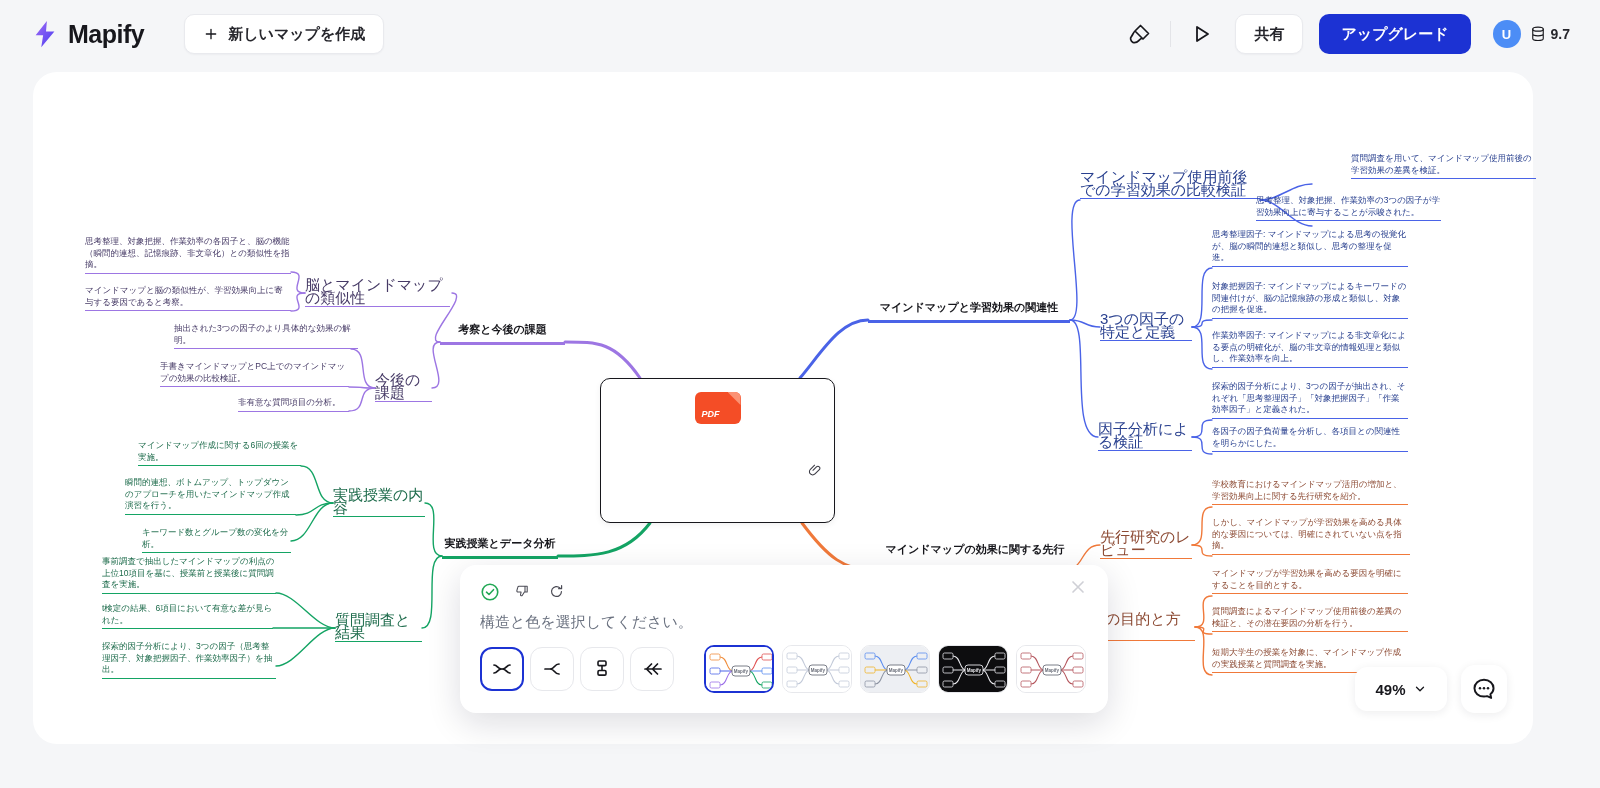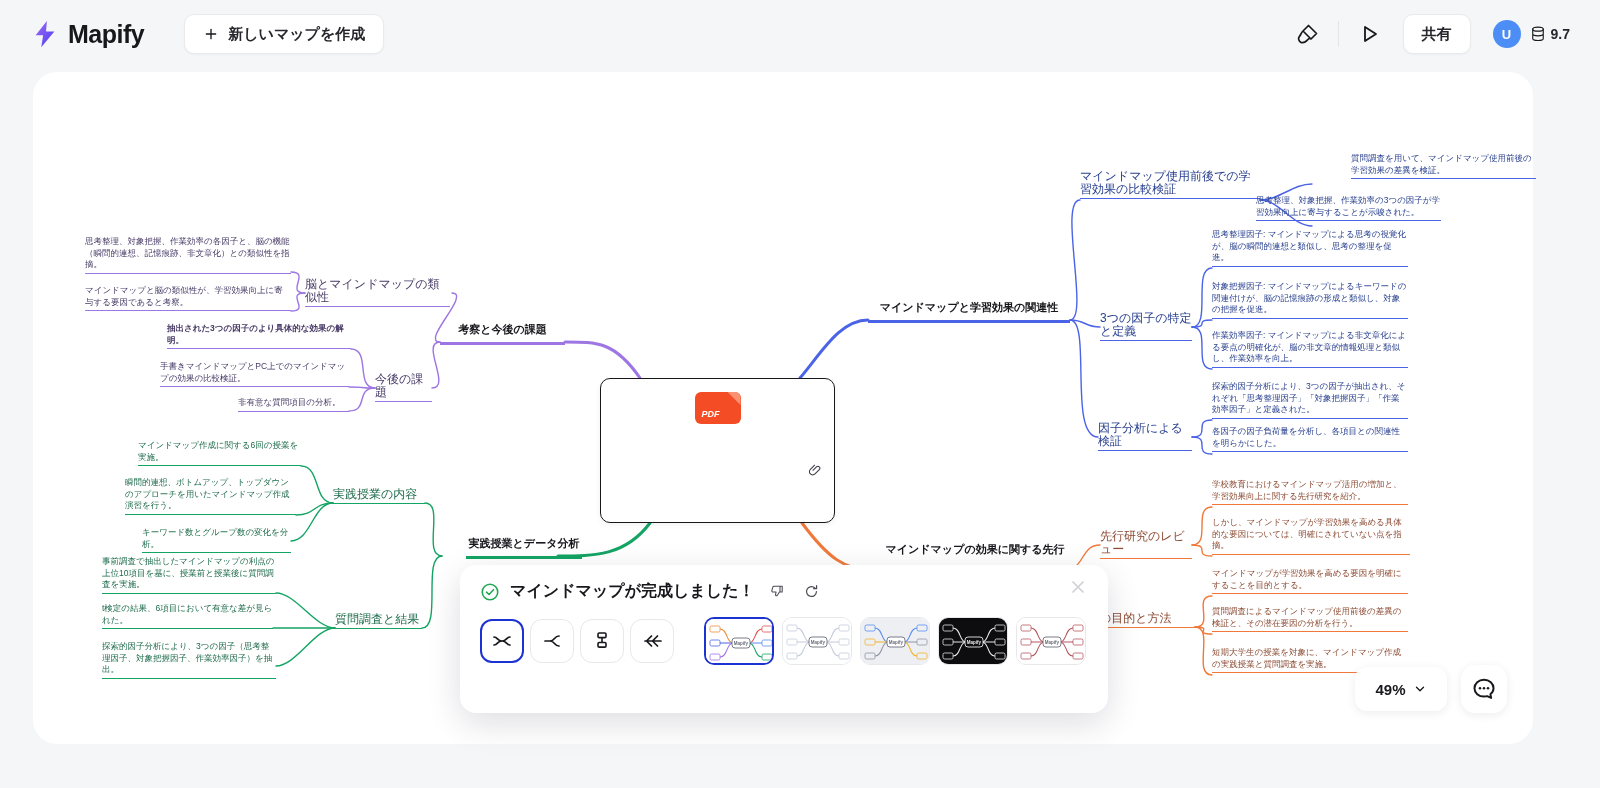--- a/index.html
+++ b/index.html
@@ -24,21 +24,21 @@
   
   .canvas { position:absolute; left:33px; top:72px; width:1500px; height:672px; background:#fff; border-radius:24px; }
   svg.links { position:absolute; left:0; top:0; width:1600px; height:788px; pointer-events:none; }
   svg.links path { fill:none; stroke-linecap:round; }
   .st-p { stroke:#9d76e3; } .st-b { stroke:#4a63e7; } .st-g { stroke:#14a464; } .st-o { stroke:#f0793a; }
   .main { stroke-width:3px; } .hook { stroke-width:1.4px; }
 
   
   .ml { position:absolute; cursor:pointer; }
   .leaf { font-size:8.5px; line-height:11.5px; padding-bottom:2px; border-bottom:1.3px solid; }
-  .sub  { font-size:12px;  line-height:13px;   padding-bottom:2px; border-bottom:1.6px solid; }
+  .sub  { font-size:15px;  line-height:13px;   padding-bottom:2px; border-bottom:1.6px solid; }
   .head { font-size:11px; line-height:14px; font-weight:700; color:#17171c; padding-bottom:6px; border-bottom:3px solid; text-align:center; }
   .p.leaf,.p.sub { color:#463a66; border-color:#9d76e3; }
   .b.leaf,.b.sub { color:#29408f; border-color:#4a63e7; }
   .g.leaf,.g.sub { color:#1d6b4b; border-color:#14a464; }
   .o.leaf,.o.sub { color:#8c4a33; border-color:#f0793a; }
   .head.p { border-color:#9d76e3; } .head.b { border-color:#4a63e7; }
   .head.g { border-color:#14a464; } .head.o { border-color:#f0793a; }
   .nounder { border-bottom:none; padding-bottom:0; }
 
   
@@ -104,20 +104,23 @@
   <button class="icon-btn">
     <svg width="24" height="24" viewBox="0 0 24 24">
         <path d="M8 5 L19 12 L8 19 Z" stroke="#17171c" stroke-width="1.8" stroke-linejoin="round" fill="none"></path>
       </svg>
   </button>
 
   <button class="tb-btn share-btn">
     <span>共有</span>
   </button>
 
+  <button class="upgrade-btn">
+    <span>アップグレード</span>
+  </button>
 
   <div class="avatar">
       <span>U</span>
     </div>
 
   <div class="credits">
     <svg width="18" height="18" viewBox="0 0 24 24">
         <ellipse cx="12" cy="5.5" rx="7" ry="2.7" stroke="#17171c" stroke-width="1.5" fill="none"></ellipse>
         <path d="M5 5.5 V18 C5 19.5 8.1 20.7 12 20.7 C15.9 20.7 19 19.5 19 18 V5.5 M5 11.8 C5 13.3 8.1 14.5 12 14.5 C15.9 14.5 19 13.3 19 11.8" stroke="#17171c" stroke-width="1.5" fill="none" stroke-linecap="round"></path>
       </svg>
@@ -167,34 +170,34 @@
   <path class="st-o hook" d="M1192,545 C1212,545 1192,507 1212,507"></path>
   <path class="st-o hook" d="M1192,545 C1212,545 1192,556 1212,556"></path>
   <path class="st-o hook" d="M1195,627 C1215,627 1192,596 1212,596"></path>
   <path class="st-o hook" d="M1195,627 C1215,627 1192,634 1212,634"></path>
   <path class="st-o hook" d="M1195,627 C1215,627 1192,675 1212,675"></path>
 </svg>
 
 <div id="map-labels">
     <div class="ml head p" style="left: 440px; top: 322px; width: 125px;">考察と今後の課題</div>
     <div class="ml head b" style="left: 868px; top: 300px; width: 202px;">マインドマップと学習効果の関連性</div>
-    <div class="ml head g" style="left: 442px; top: 536px; width: 116px; margin-left: 24px;">実践授業とデータ分析</div>
+    <div class="ml head g" style="left: 442px; top: 536px; width: 116px;">実践授業とデータ分析</div>
     <div class="ml head o nounder" style="left: 875px; top: 542px; width: 200px;">マインドマップの効果に関する先行</div>
     <div class="ml sub p" style="left: 305px; top: 278px; width: 145px;">脳とマインドマップの類似性</div>
     <div class="ml sub p" style="left: 375px; top: 373px; width: 57px;">今後の課題</div>
     <div class="ml sub b" style="left: 1080px; top: 170px; width: 180px;">マインドマップ使用前後での学習効果の比較検証</div>
     <div class="ml sub b" style="left: 1100px; top: 312px; width: 92px;">3つの因子の特定と定義</div>
     <div class="ml sub b" style="left: 1098px; top: 422px; width: 94px;">因子分析による検証</div>
     <div class="ml sub g" style="left: 333px; top: 488px; width: 92px;">実践授業の内容</div>
     <div class="ml sub g" style="left: 335px; top: 613px; width: 87px;">質問調査と結果</div>
     <div class="ml sub o" style="left: 1100px; top: 530px; width: 92px;">先行研究のレビュー</div>
     <div class="ml sub o" style="left: 1075px; top: 612px; width: 120px;">研究の目的と方法</div>
     <div class="ml leaf p" style="left: 85px; top: 236px; width: 206px;">思考整理、対象把握、作業効率の各因子と、脳の機能（瞬間的連想、記憶痕跡、非文章化）との類似性を指摘。</div>
     <div class="ml leaf p" style="left: 85px; top: 285px; width: 206px;">マインドマップと脳の類似性が、学習効果向上に寄与する要因であると考察。</div>
-    <div class="ml leaf p" style="left: 167px; top: 323px; width: 184px; font-weight: bold;">抽出された3つの因子のより具体的な効果の解明。</div>
+    <div class="ml leaf p" style="left: 174px; top: 323px; width: 184px;">抽出された3つの因子のより具体的な効果の解明。</div>
     <div class="ml leaf p" style="left: 160px; top: 361px; width: 189px;">手書きマインドマップとPC上でのマインドマップの効果の比較検証。</div>
     <div class="ml leaf p" style="left: 238px; top: 397px; width: 111px;">非有意な質問項目の分析。</div>
     <div class="ml leaf g" style="left: 138px; top: 440px; width: 163px;">マインドマップ作成に関する6回の授業を実施。</div>
     <div class="ml leaf g" style="left: 125px; top: 477px; width: 171px;">瞬間的連想、ボトムアップ、トップダウンのアプローチを用いたマインドマップ作成演習を行う。</div>
     <div class="ml leaf g" style="left: 142px; top: 527px; width: 149px;">キーワード数とグループ数の変化を分析。</div>
     <div class="ml leaf g" style="left: 102px; top: 556px; width: 174px;">事前調査で抽出したマインドマップの利点の上位10項目を基に、授業前と授業後に質問調査を実施。</div>
     <div class="ml leaf g" style="left: 102px; top: 603px; width: 171px;">t検定の結果、6項目において有意な差が見られた。</div>
     <div class="ml leaf g" style="left: 102px; top: 641px; width: 174px;">探索的因子分析により、3つの因子（思考整理因子、対象把握因子、作業効率因子）を抽出。</div>
     <div class="ml leaf b" style="left: 1312px; top: 153px; width: 185px; margin-left: 39px;">質問調査を用いて、マインドマップ使用前後の学習効果の差異を検証。</div>
     <div class="ml leaf b" style="left: 1256px; top: 195px; width: 185px;">思考整理、対象把握、作業効率の3つの因子が学習効果向上に寄与することが示唆された。</div>
@@ -226,32 +229,32 @@
   <button class="dlg-close">
     <svg width="20" height="20" viewBox="0 0 24 24">
         <path d="M6 6 L18 18 M18 6 L6 18" stroke="#cfd0d6" stroke-width="2" stroke-linecap="round"></path>
       </svg>
   </button>
   <div class="dlg-row1">
     <svg width="20" height="20" viewBox="0 0 24 24">
         <circle cx="12" cy="12" r="9.3" stroke="#22a855" stroke-width="1.9" fill="none"></circle>
         <path d="M7.8 12.2 L10.8 15 L16.2 9.2" stroke="#22a855" stroke-width="1.9" fill="none" stroke-linecap="round" stroke-linejoin="round"></path>
       </svg>
-    <span class="dlg-title">マインドマップが完成しました！</span>
     <button class="icon-btn">
       <svg width="16" height="16" viewBox="0 0 24 24">
           <path d="M16.5 3.5 V12 M16.5 3.5 H7.6 C6.6 3.5 5.8 4.2 5.6 5.1 L4.3 9.8 C4 11 4.9 12.1 6.1 12.1 H10.6 L9.8 15.8 C9.6 16.8 10.3 17.7 11.3 17.7 C11.7 17.7 12.1 17.5 12.3 17.2 L15.6 12 H16.5 M16.5 3.5 H19.8 V12 H16.5" stroke="#4b4b55" stroke-width="1.6" fill="none" stroke-linecap="round" stroke-linejoin="round"></path>
         </svg>
     </button>
     <button class="icon-btn">
       <svg width="17" height="17" viewBox="0 0 24 24">
           <path d="M19 12 a7 7 0 1 1 -2.1 -5 M19.2 3.8 V8 H15" stroke="#4b4b55" stroke-width="1.7" fill="none" stroke-linecap="round" stroke-linejoin="round"></path>
         </svg>
     </button>
   </div>
+  <div class="dlg-sub">構造と色を選択してください。</div>
   <div class="dlg-row3">
     <span id="struct-btns" style="display:flex;">
         <button class="struct-btn sel">
           <svg width="24" height="24" viewBox="0 0 24 24">
             <path d="M4 8 C8 8 7 12 12 12 M4 16 C8 16 7 12 12 12 M20 8 C16 8 17 12 12 12 M20 16 C16 16 17 12 12 12" stroke="#17171c" stroke-width="1.7" fill="none" stroke-linecap="round"></path>
           </svg>
         </button>
         <button class="struct-btn">
           <svg width="24" height="24" viewBox="0 0 24 24">
             <path d="M5 12 H10 M19 7 C14 7 15 12 10 12 M19 17 C14 17 15 12 10 12" stroke="#17171c" stroke-width="1.7" fill="none" stroke-linecap="round"></path>

